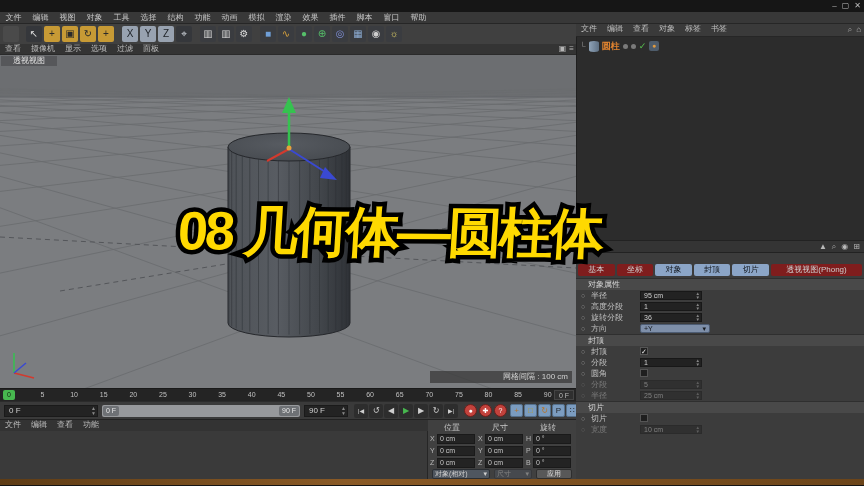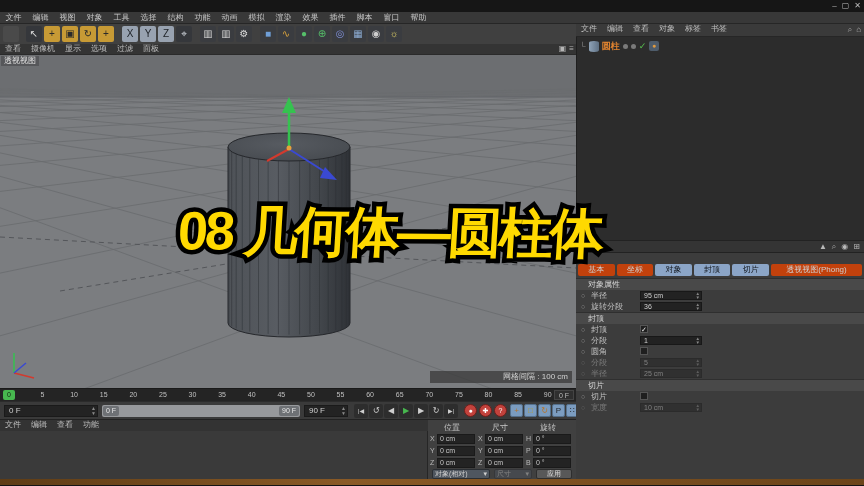--- a/index.html
+++ b/index.html
@@ -17,21 +17,21 @@
   .toolbar{left:0;top:24px;width:576px;height:20px;background:#404040;display:flex;align-items:center;padding-left:2px;box-sizing:border-box;}
   .tbi{width:16px;height:16px;margin:0 1px;border-radius:2px;font-size:10px;line-height:16px;text-align:center;flex:none;}
   [data-name="selection-tool-button"]{margin-left:6px;}
   [data-name="lock-x-button"]{margin-left:7px;}
   [data-name="render-view-button"]{margin-left:7px;}
   [data-name="add-primitive-button"]{margin-left:7px;}
   
   .vpmenu{left:0;top:44px;width:576px;height:11px;background:#343434;display:flex;border-bottom:1px solid #2a2a2a;box-sizing:border-box;}
   .vpmi{color:#bfbfbf;font-size:8px;line-height:10px;padding:0 5px;}
   .vpcorner{position:absolute;right:2px;top:0;display:flex;gap:3px;color:#b5b5b5;font-size:8px;line-height:10px;}
-  .vplabel{left:1px;top:56px;background:rgba(82,84,86,.85);color:#e0e0e0;font-size:8px;line-height:10px;padding:0 3px;z-index:5;}
+  .vplabel{left:1px;top:56px;background:rgba(82,84,86,.85);color:#e0e0e0;font-size:8px;line-height:10px;padding:0 12px;z-index:5;}
   #vpsvg{left:0;top:55px;}
   .gridinfo{left:430px;top:371px;width:142px;text-align:right;color:#d2d2d2;font-size:8px;line-height:12px;
             background:rgba(58,58,58,.75);padding-right:4px;box-sizing:border-box;z-index:5;}
   
   .ruler{left:0;top:388px;width:576px;height:13px;background:#242424;border-top:1px solid #1a1a1a;box-sizing:border-box;}
   .tick{position:absolute;top:2px;color:#c0c0c0;font-size:7px;}
   .playhead{position:absolute;left:3px;top:1px;width:12px;height:10px;background:var(--play-green);
             border-radius:2px;color:#10240f;font-size:7px;line-height:10px;text-align:center;z-index:2;}
   .endbox{position:absolute;right:2px;top:1px;width:20px;height:10px;background:#2f2f2f;border:1px solid #444;
           color:#bbb;font-size:7px;line-height:9px;text-align:center;box-sizing:border-box;}
@@ -70,21 +70,21 @@
   .omrow{left:580px;top:40px;height:12px;display:flex;align-items:center;gap:3px;}
   .omcyl{width:10px;height:11px;background:linear-gradient(90deg,#8fa3b8,#5f7184);border-radius:45%/18%;flex:none;}
   .omname{color:var(--selected-object);font-size:9px;font-weight:bold;line-height:12px;}
   .omdot{width:5px;height:5px;border-radius:50%;background:#7a7a7a;flex:none;}
   .omchk{color:#58c24f;font-size:9px;line-height:12px;}
   .omtag{width:10px;height:10px;background:#4e5c6b;border-radius:2px;text-align:center;font-size:7px;line-height:10px;color:#e09a40;flex:none;}
   .attrheader{left:576px;top:240px;width:288px;height:13px;background:#343434;border-top:1px solid #222;border-bottom:1px solid #222;box-sizing:border-box;}
   .ahicons{position:absolute;right:4px;top:1px;display:flex;gap:5px;color:#b8b8b8;font-size:8px;}
   .attrtabs{left:576px;top:253px;width:288px;height:25px;background:#3c3c3c;display:flex;align-items:flex-end;padding:0 1px 2px 1px;box-sizing:border-box;}
   .tab{height:12px;border-radius:2px;margin:0 1px;font-size:8px;line-height:12px;text-align:center;
-       background:#c2410c;color:#cfcfcf;flex:1 1 auto;white-space:nowrap;padding:0 2px;}
+       background:#7f1d1d;color:#cfcfcf;flex:1 1 auto;white-space:nowrap;padding:0 2px;}
   .tab.active{background:var(--tab-active);color:#12161c;}
   .attrcontent{left:576px;top:278px;width:288px;height:201px;background:#3c3c3c;overflow:hidden;}
   .asec{height:11px;background:#494949;color:#d5d5d5;font-size:8px;line-height:11px;padding-left:12px;border-top:1px solid #2f2f2f;}
   .arow{position:relative;height:11px;}
   .arow .dotico{position:absolute;left:5px;top:1px;color:#8f8f8f;font-size:7px;line-height:9px;}
   .arow .albl{position:absolute;left:15px;top:0;color:#c0c0c0;font-size:8px;line-height:11px;white-space:nowrap;}
   .afield{position:absolute;left:64px;top:1px;width:62px;height:9px;background:#222;border:1px solid #181818;
           color:#d0d0d0;font-size:7px;line-height:7px;padding-left:3px;box-sizing:border-box;}
   .afield .stp{position:absolute;right:1px;top:0;color:#888;font-size:4.5px;line-height:4px;}
   .adrop{position:absolute;left:64px;top:1px;width:70px;height:9px;background:#7e8fa9;border:1px solid #4d5c73;
@@ -395,22 +395,32 @@
     </div>
   <div class="abs attrcontent" id="attrcontent" data-name="attribute-manager-content">
       <div class="asec" data-name="attribute-section-header">对象属性</div>
       <div class="arow" data-name="attribute-row">
         <span class="dotico" data-name="keyframe-dot-icon">○</span>
         <span class="albl" data-name="attribute-label">半径</span>
         <div class="afield" data-name="attribute-value-field"><span data-name="field-value">95 cm</span><span class="stp" data-name="stepper-arrows-icon">▲<br>▼</span></div>
       </div>
       <div class="arow" data-name="attribute-row">
         <span class="dotico" data-name="keyframe-dot-icon">○</span>
+        <span class="albl" data-name="attribute-label">高度分段</span>
+        <div class="afield" data-name="attribute-value-field"><span data-name="field-value">1</span><span class="stp" data-name="stepper-arrows-icon">▲<br>▼</span></div>
+      </div>
+      <div class="arow" data-name="attribute-row">
+        <span class="dotico" data-name="keyframe-dot-icon">○</span>
         <span class="albl" data-name="attribute-label">旋转分段</span>
         <div class="afield" data-name="attribute-value-field"><span data-name="field-value">36</span><span class="stp" data-name="stepper-arrows-icon">▲<br>▼</span></div>
+      </div>
+      <div class="arow" data-name="attribute-row">
+        <span class="dotico" data-name="keyframe-dot-icon">○</span>
+        <span class="albl" data-name="attribute-label">方向</span>
+        <div class="adrop" data-name="attribute-dropdown"><span data-name="dropdown-value">+Y</span><span class="arr" data-name="chevron-down-icon">▾</span></div>
       </div>
       <div class="asec" data-name="attribute-section-header">封顶</div>
       <div class="arow" data-name="attribute-row">
         <span class="dotico" data-name="keyframe-dot-icon">○</span>
         <span class="albl" data-name="attribute-label">封顶</span>
         <div class="acheck" data-name="attribute-checkbox">✓</div>
       </div>
       <div class="arow" data-name="attribute-row">
         <span class="dotico" data-name="keyframe-dot-icon">○</span>
         <span class="albl" data-name="attribute-label">分段</span>

